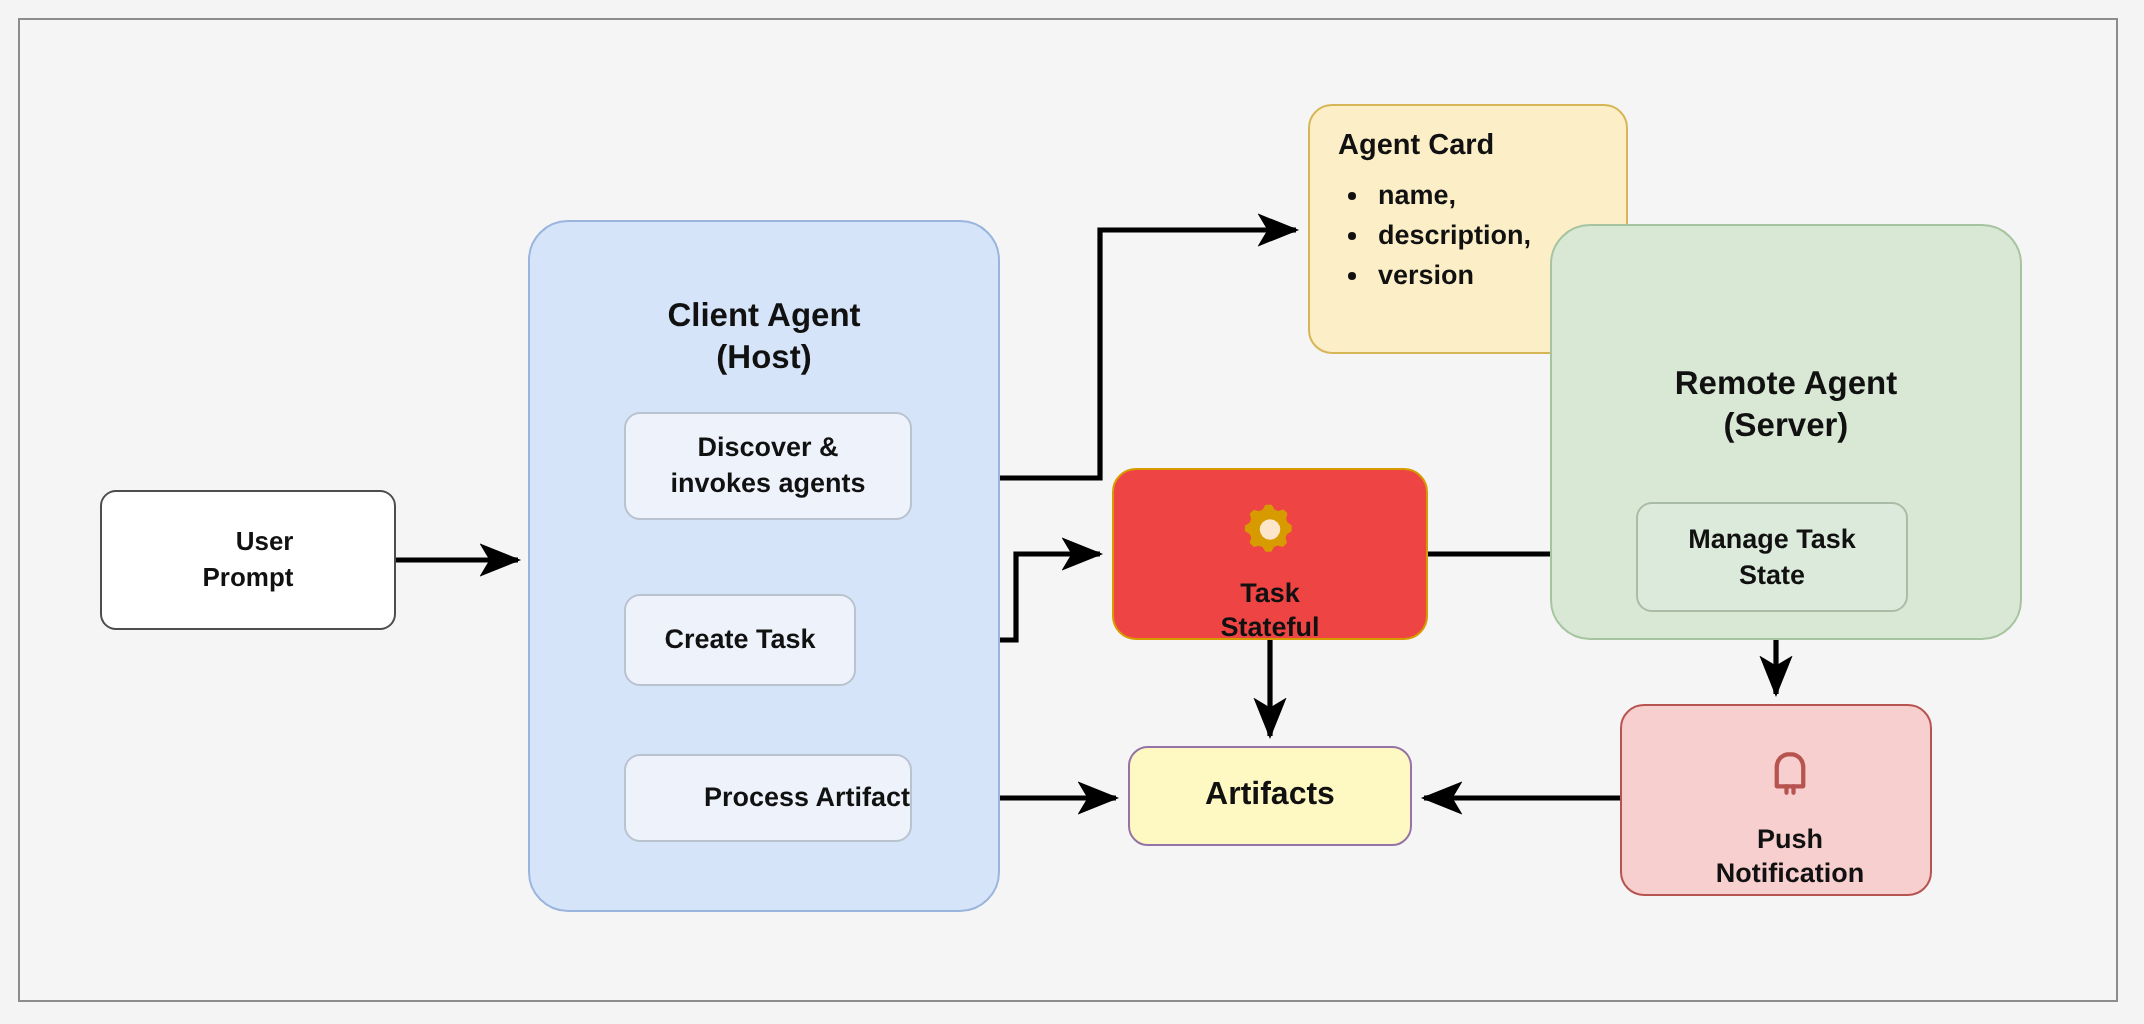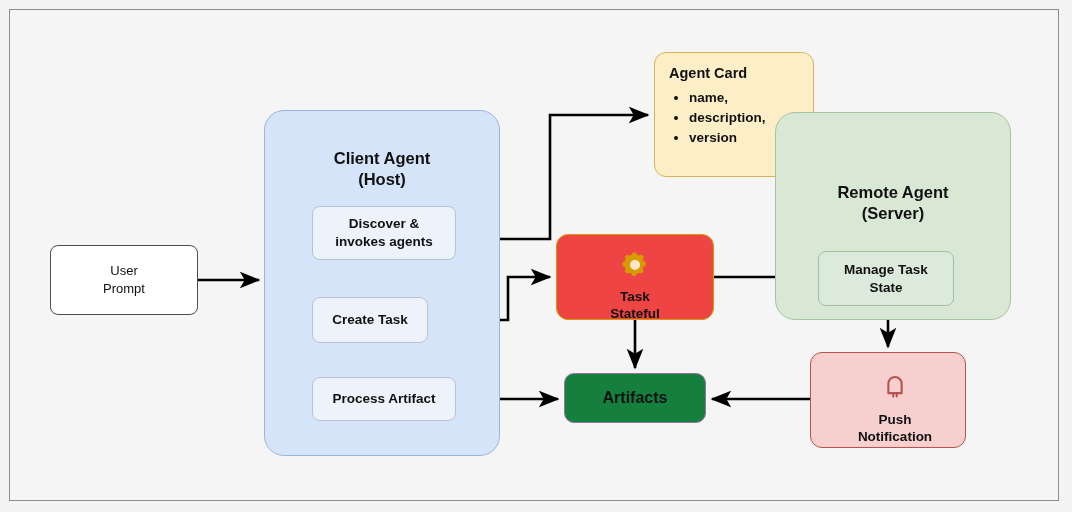--- a/index.html
+++ b/index.html
@@ -74,27 +74,28 @@
   }
   .inner-box {
     background: #eef2fa;
     border-color: #b9c2cf;
     font-size: 13.5px;
     line-height: 18px;
     white-space: pre-line;
   }
   #discover-box { left: 312px; top: 206px; width: 144px; height: 54px; }
   #create-task-box { left: 312px; top: 297px; width: 116px; height: 46px; }
-  #process-artifact-box { left: 312px; top: 377px; width: 144px; height: 44px; }
+  #process-artifact-box { left: 312px; top: 377px; width: 144px; height: 44px; align-items: flex-end; }
 
   #user-prompt-box {
     left: 50px; top: 245px; width: 148px; height: 70px;
     background: #ffffff; border-color: #4d4d4d;
-    font-size: 13px; line-height: 18px; font-weight: normal;
+    font-size: 13px; line-height: 18px; font-weight: bold;
     white-space: pre-line;
+    text-align: right;
   }
 
   #manage-task-box {
     left: 818px; top: 251px; width: 136px; height: 55px;
     background: #dceadb; border-color: #a9bda6;
     font-size: 13.5px; line-height: 18px; white-space: pre-line;
   }
 
   #agent-card-box {
     left: 654px; top: 52px; width: 160px; height: 125px;
@@ -115,21 +116,21 @@
 
   #task-stateful-box {
     left: 556px; top: 234px; width: 158px; height: 86px;
     background: #ef4444; border-color: #d79b00;
     border-radius: 12px;
     font-size: 13.5px; line-height: 17px; white-space: pre-line;
   }
 
   #artifacts-box {
     left: 564px; top: 373px; width: 142px; height: 50px;
-    background: #15803d; border-color: #9673a6;
+    background: #fef9c3; border-color: #9673a6;
     border-radius: 10px;
     font-size: 16px;
   }
 
   #push-notification-box {
     left: 810px; top: 352px; width: 156px; height: 96px;
     background: #f7cfcf; border-color: #b85450;
     border-radius: 12px;
     font-size: 13.5px; line-height: 17px; white-space: pre-line; padding-left: 14px;
   }

